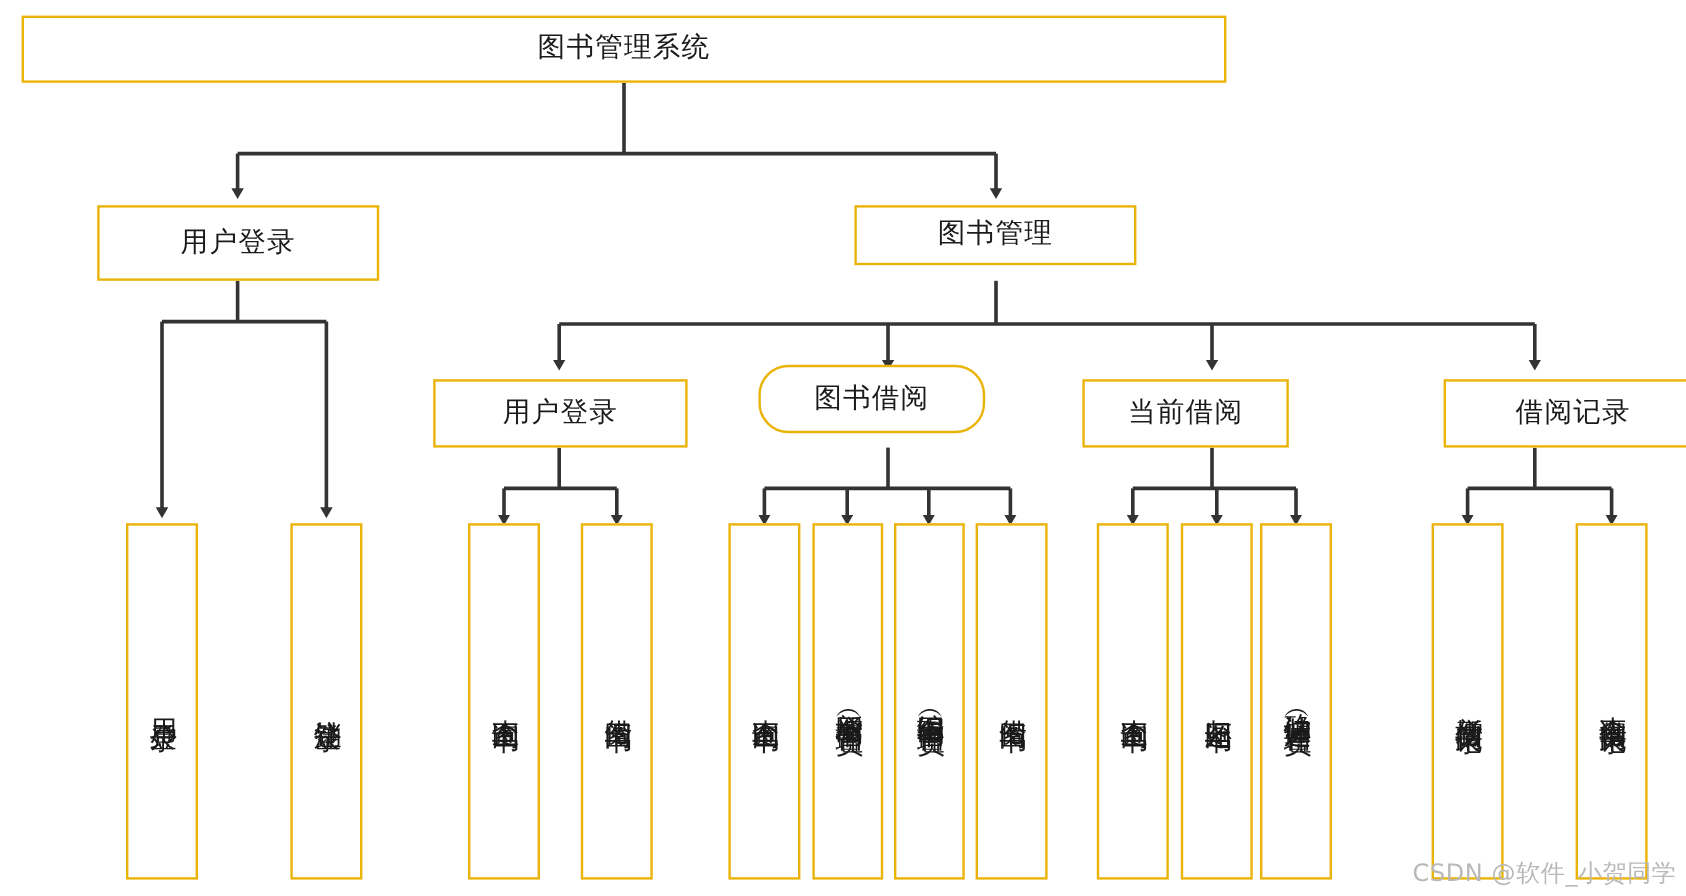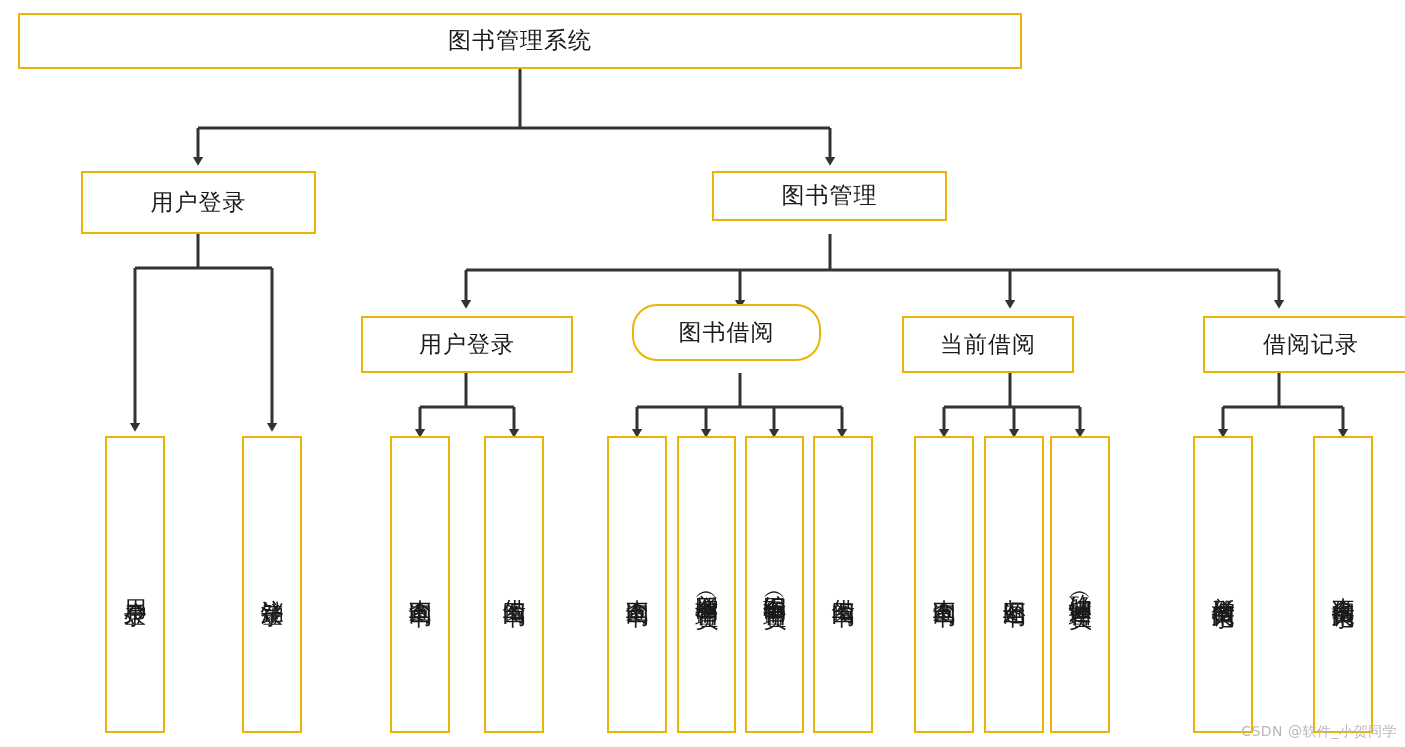--- a/index.html
+++ b/index.html
@@ -52,21 +52,21 @@
     padding: 6px 0;
     text-align: center;
   }
   .node-v > span {
     display: block;
   }
   .watermark {
     position: absolute;
     right: 8px;
     bottom: 6px;
-    font-size: 14px;
+    font-size: 20px;
     color: #b9b9b9;
     white-space: nowrap;
     letter-spacing: 0.5px;
   }
 </style>
 </head>
 <body>
 
 <div id="diagram-root">
 

